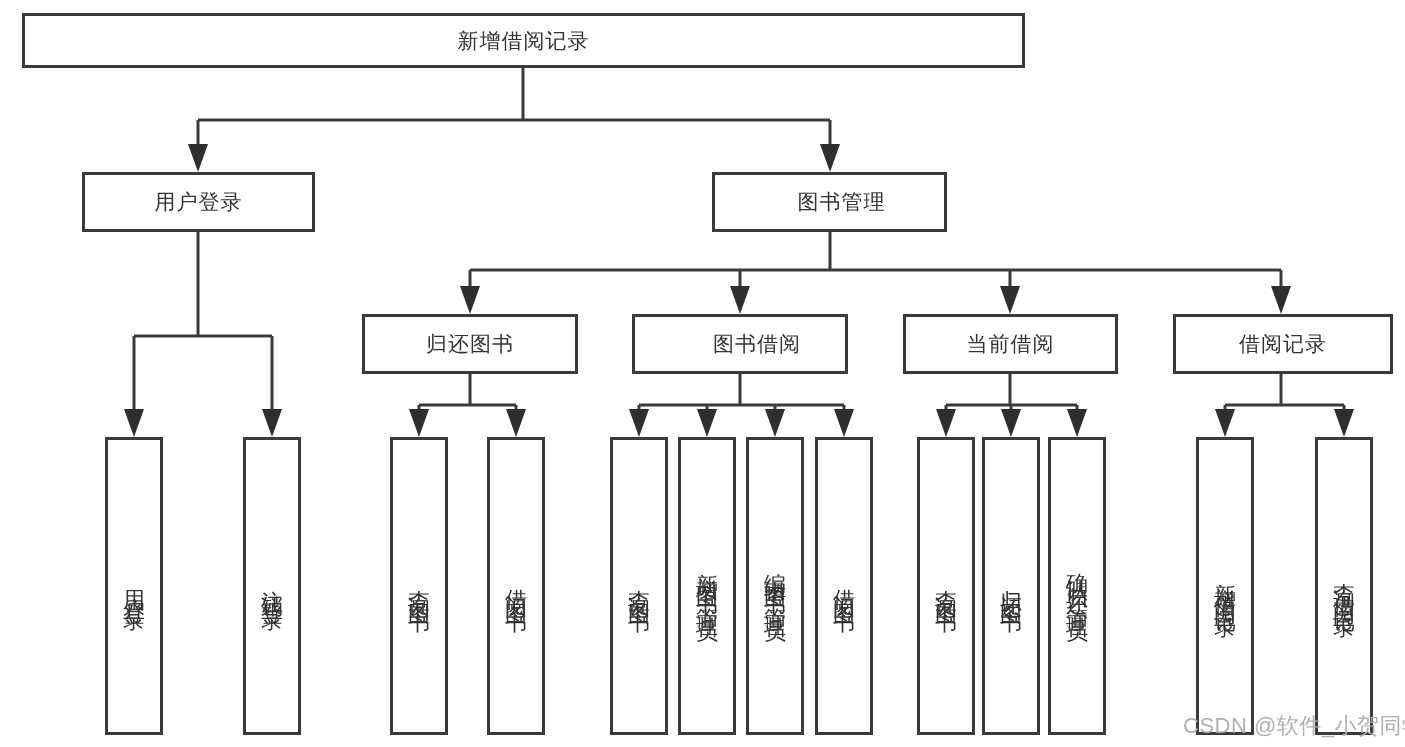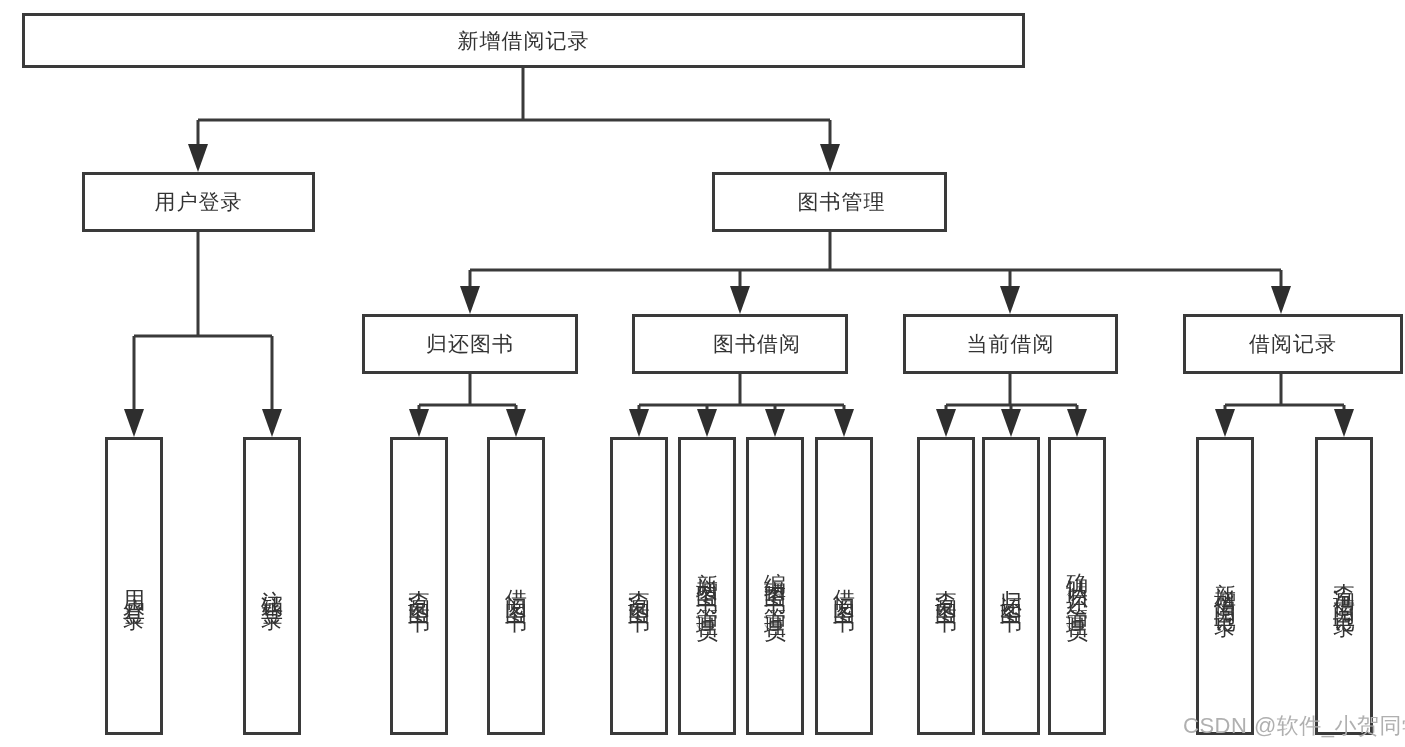--- a/index.html
+++ b/index.html
@@ -109,21 +109,21 @@
   </svg>
 
   <div class="box h-box" style="left:22px; top:13px; width:1003px; height:55px;">新增借阅记录</div>
 
   <div class="box h-box" style="left:82px; top:172px; width:233px; height:60px;">用户登录</div>
   <div class="box h-box" style="left:712px; top:172px; width:235px; height:60px;padding-left:24px;">图书管理</div>
 
   <div class="box h-box" style="left:362px; top:314px; width:216px; height:60px;">归还图书</div>
   <div class="box h-box" style="left:632px; top:314px; width:216px; height:60px;padding-left:34px;">图书借阅</div>
   <div class="box h-box" style="left:903px; top:314px; width:215px; height:60px;">当前借阅</div>
-  <div class="box h-box" style="left:1173px; top:314px; width:220px; height:60px;margin-left:10px;">借阅记录</div>
+  <div class="box h-box" style="left:1173px; top:314px; width:220px; height:60px;">借阅记录</div>
 
   <div class="box v-box" style="left:105px; top:437px; width:58px; height:298px;">用户登录</div>
   <div class="box v-box" style="left:243px; top:437px; width:58px; height:298px;">注销登录</div>
 
   <div class="box v-box" style="left:390px; top:437px; width:58px; height:298px;">查询图书</div>
   <div class="box v-box" style="left:487px; top:437px; width:58px; height:298px;">借阅图书</div>
 
   <div class="box v-box" style="left:610px; top:437px; width:58px; height:298px;">查询图书</div>
   <div class="box v-box" style="left:678px; top:437px; width:58px; height:298px;">新增图书（管理员）</div>
   <div class="box v-box" style="left:746px; top:437px; width:58px; height:298px;">编辑图书（管理员）</div>

